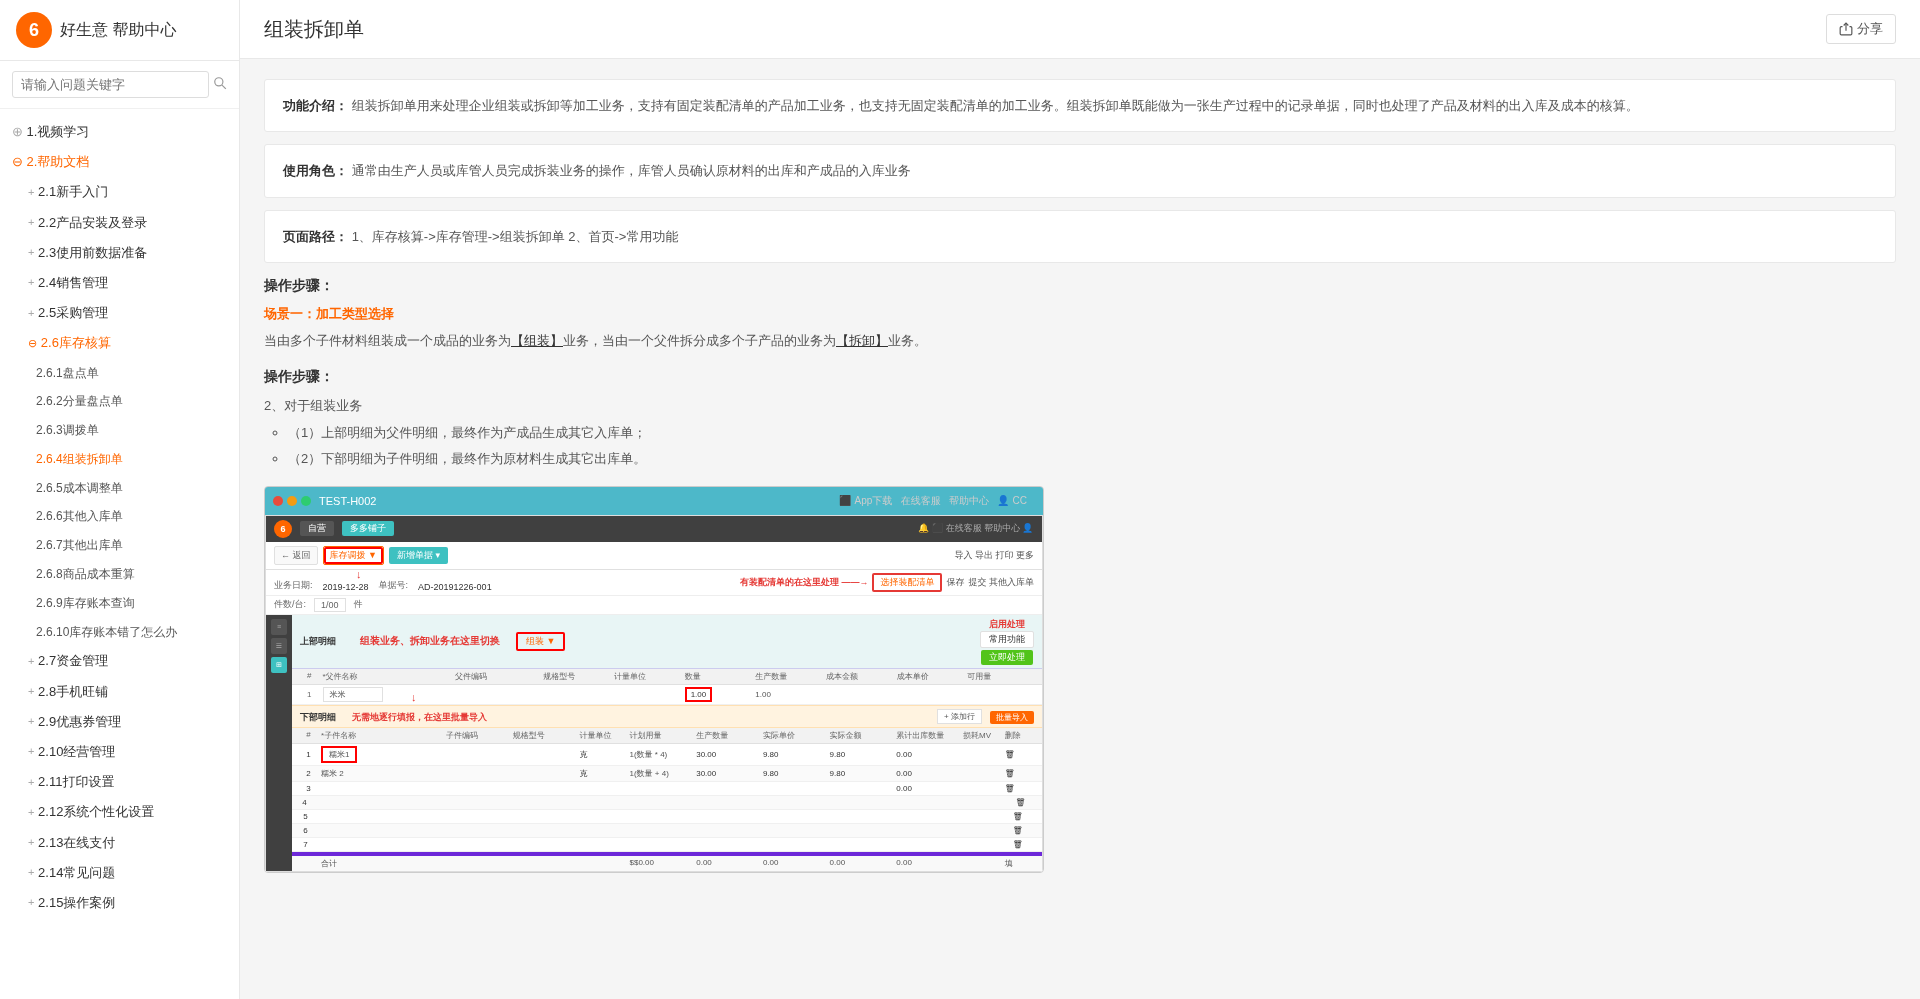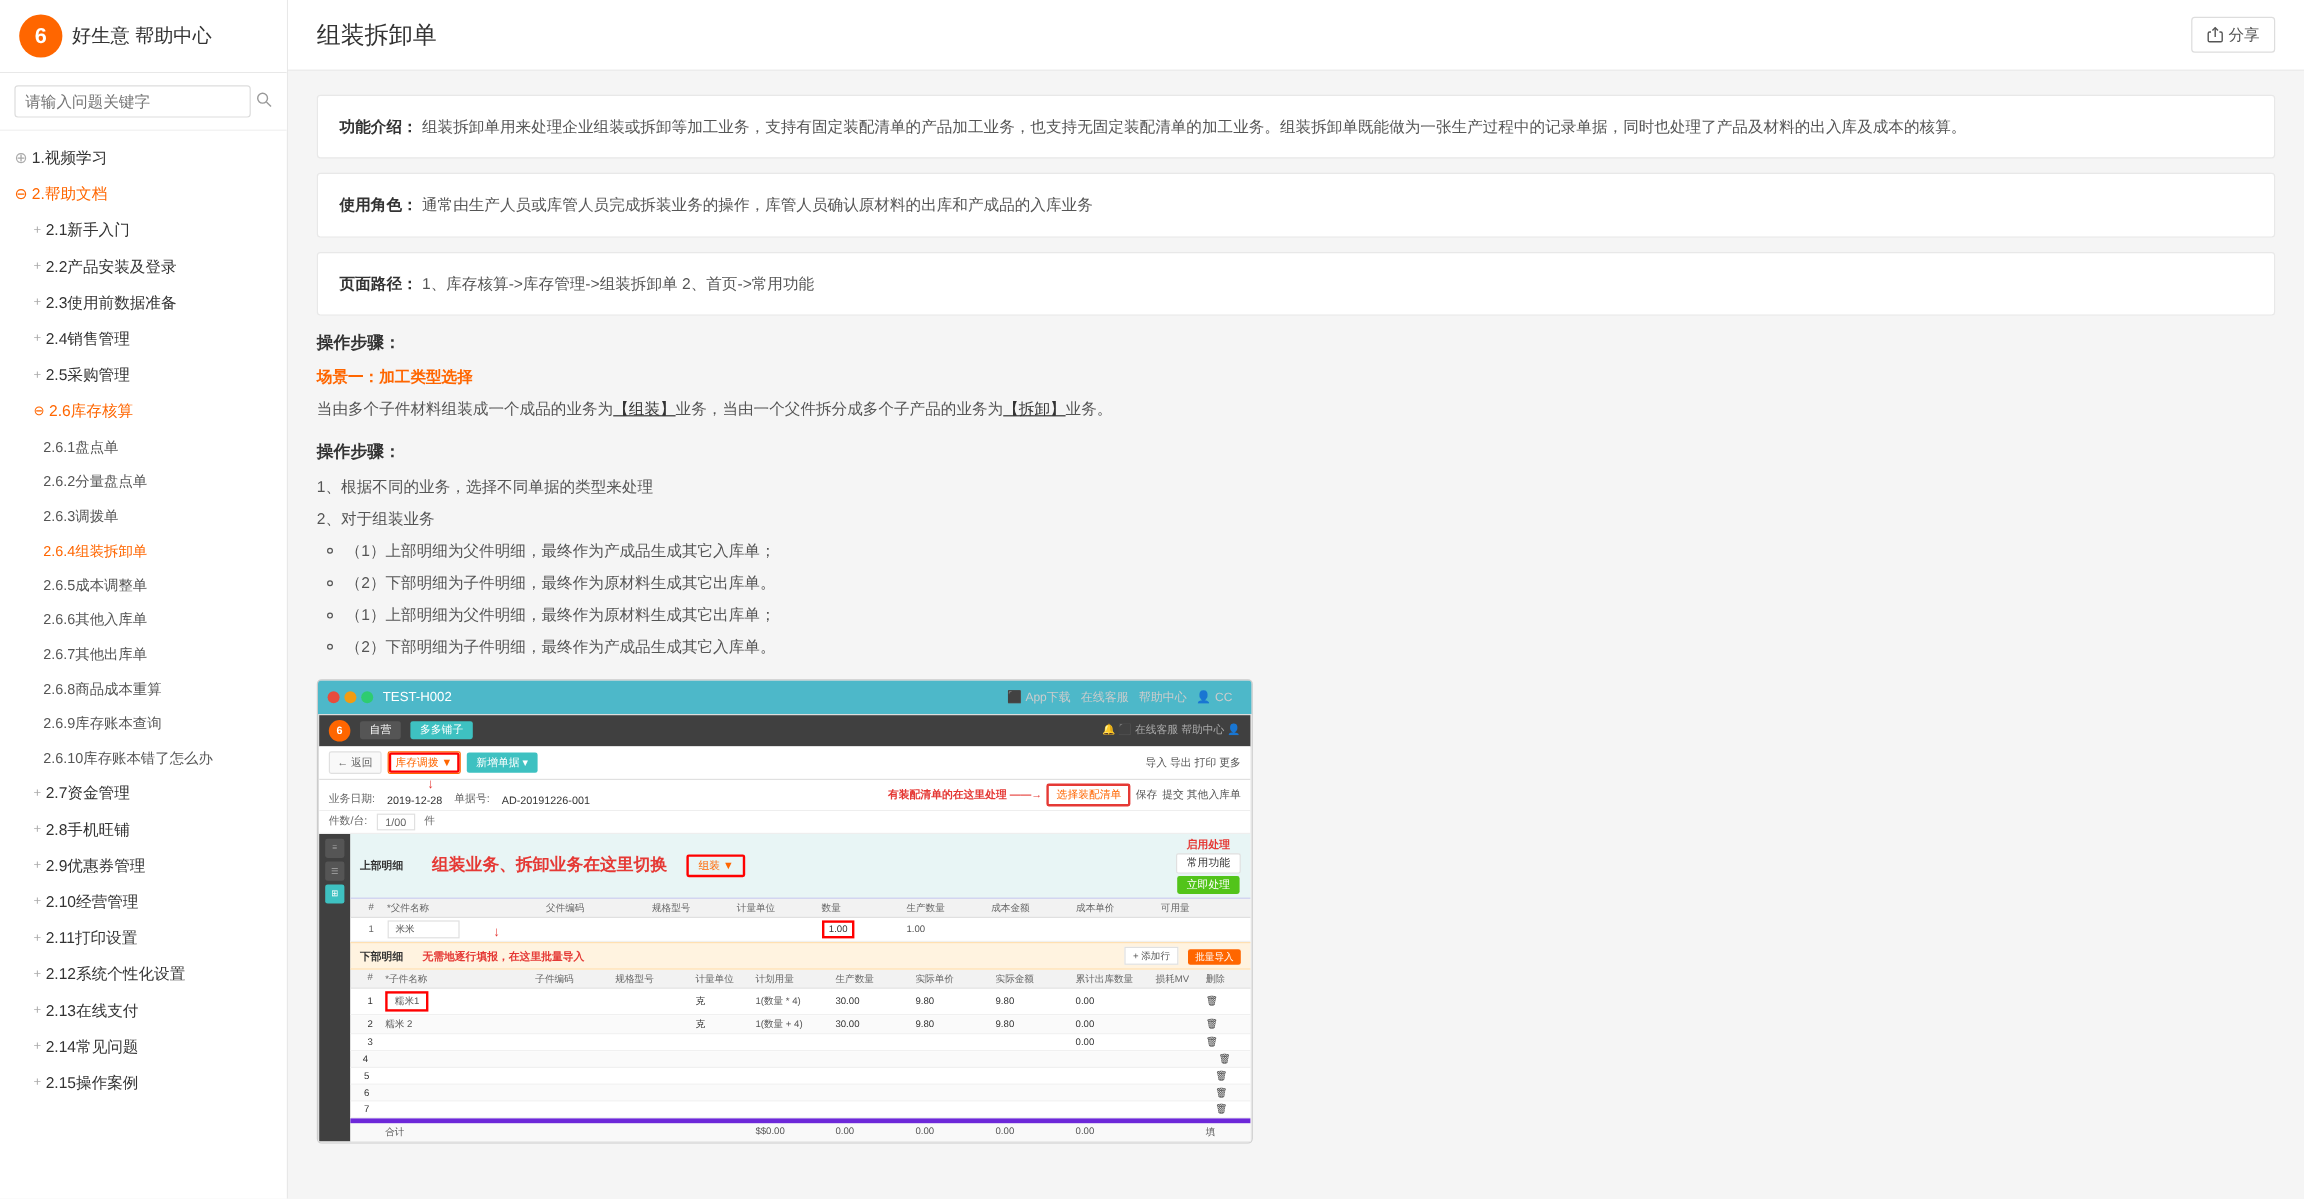--- a/index.html
+++ b/index.html
@@ -329,29 +329,24 @@
 
     <div class="sub-heading">场景一：加工类型选择</div>
 
     <p class="body-text">
       当由多个子件材料组装成一个成品的业务为<em>【组装】</em>业务，当由一个父件拆分成多个子产品的业务为<em>【拆卸】</em>业务。
     </p>
 
     <div class="section-heading">操作步骤：</div>
 
     <ul class="numbered-list">
-      <li>1、根据不同的业务，选择不同单据的类型来处理</li>
       <li>2、对于组装业务</li>
       <ul class="sub-list">
         <li>（1）上部明细为父件明细，最终作为产成品生成其它入库单；</li>
         <li>（2）下部明细为子件明细，最终作为原材料生成其它出库单。</li>
-      </ul>
-      <ul class="sub-list">
-        <li>（1）上部明细为父件明细，最终作为原材料生成其它出库单；</li>
-        <li>（2）下部明细为子件明细，最终作为产成品生成其它入库单。</li>
       </ul>
     </ul>
 
     <div class="screenshot-mockup">
 
       <div class="mockup-titlebar">
         <span style="width:10px; height:10px; background:#e74c3c; border-radius:50%; display:inline-block; margin-right:4px;"></span>
         <span style="width:10px; height:10px; background:#f39c12; border-radius:50%; display:inline-block; margin-right:4px;"></span>
         <span style="width:10px; height:10px; background:#2ecc71; border-radius:50%; display:inline-block; margin-right:8px;"></span>
         <span style="font-size:11px; color:#fff;">TEST-H002</span>
@@ -407,21 +402,21 @@
             <div style="width:16px; height:16px; background:#555; border-radius:2px; color:#aaa; font-size:7px; display:flex; align-items:center; justify-content:center;">≡</div>
             <div style="width:16px; height:16px; background:#555; border-radius:2px; color:#aaa; font-size:7px; display:flex; align-items:center; justify-content:center;">☰</div>
             <div style="width:16px; height:16px; background:#3ec1c1; border-radius:2px; color:#fff; font-size:7px; display:flex; align-items:center; justify-content:center;">⊞</div>
           </div>
 
           <div style="flex:1; display:flex; flex-direction:column;">
 
             <div style="display:flex; align-items:center; padding:3px 8px; background:#e8f5f5; border-bottom:1px solid #cce; font-size:9px; gap:8px; position:relative;">
               <span style="color:#333; font-weight:bold;">上部明细</span>
 
-              <span style="color:#e53935; font-size:14px; font-weight:bold; margin-left:16px;">组装业务、拆卸业务在这里切换</span>
+              <span style="color:#e53935; font-size:10px; font-weight:bold; margin-left:16px;">组装业务、拆卸业务在这里切换</span>
               <div style="border:2px solid red; padding:1px 8px; border-radius:2px; font-size:9px; color:#f60; margin-left:8px;">组装 ▼</div>
               <div style="flex:1;"></div>
 
               <div style="display:flex; flex-direction:column; align-items:center; position:relative;">
                 <span style="color:#e53935; font-size:9px; font-weight:bold;">启用处理</span>
                 <div style="border:1px solid #e0e0e0; padding:1px 8px; border-radius:2px; font-size:9px; color:#333; background:#fff;">常用功能</div>
                 <div style="background:#52c41a; color:#fff; font-size:9px; padding:1px 8px; border-radius:2px; margin-top:2px;">立即处理</div>
               </div>
             </div>
 

